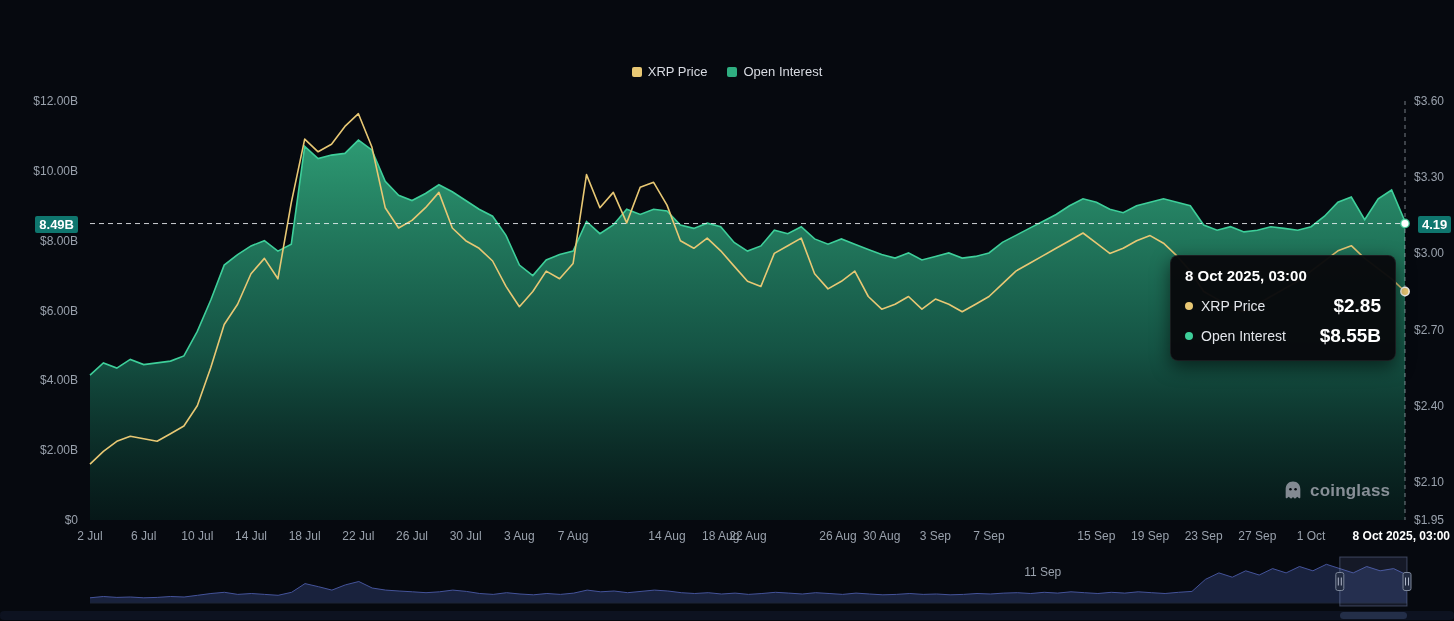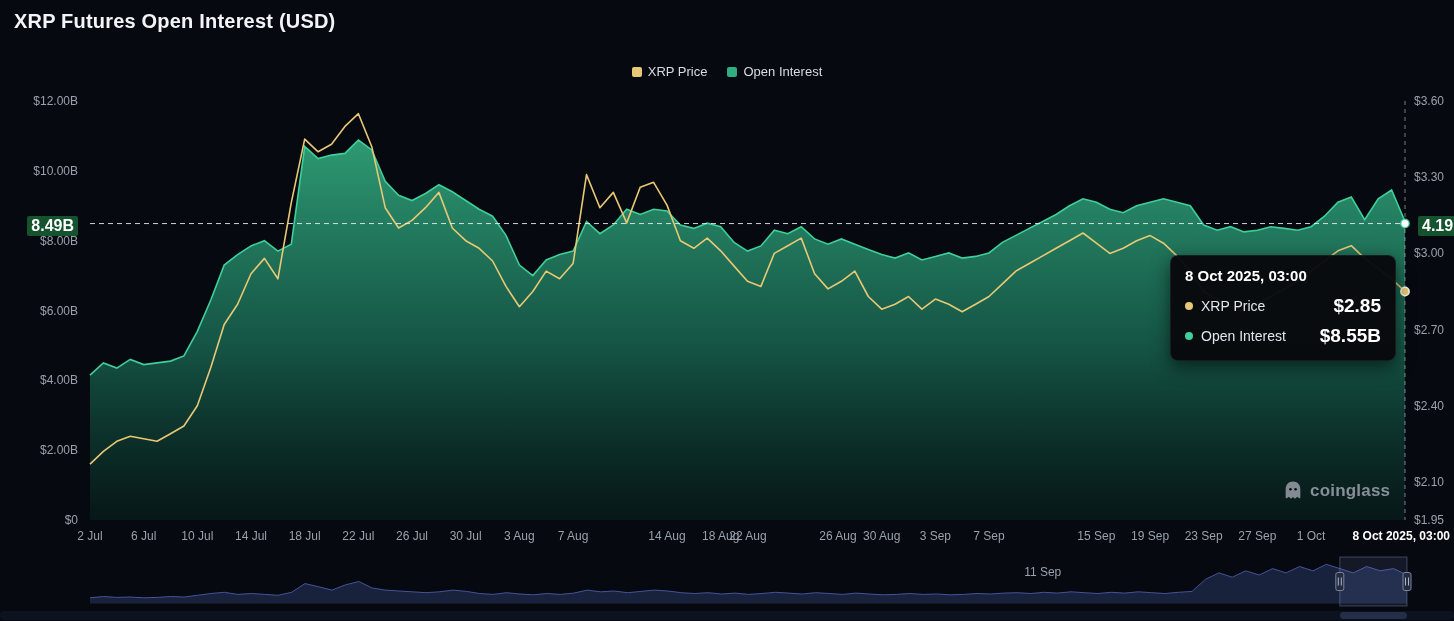--- a/index.html
+++ b/index.html
@@ -15,22 +15,22 @@
     position:absolute;left:0;right:0;top:64px;
     display:flex;justify-content:center;gap:20px;align-items:center;
   }
   .legend-item{display:flex;align-items:center;gap:6px;cursor:pointer;}
   .swatch{width:10px;height:10px;border-radius:2px;display:inline-block;}
   .legend-label{font-size:13px;color:#d8dbe2;}
   svg.layer{position:absolute;left:0;top:0;width:1454px;height:621px;display:block;}
   .axis-label{position:absolute;font-size:12px;color:#99a1ac;white-space:nowrap;}
   .axis-label.strong{color:#ffffff;font-weight:700;}
   .val-badge{
-    position:absolute;font-size:16px;font-weight:700;color:#ffffff;
-    background:#14532d;padding:1px 4px;border-radius:2px;z-index:4;
+    position:absolute;font-size:13px;font-weight:700;color:#ffffff;
+    background:#0f766e;padding:1px 4px;border-radius:2px;z-index:4;
   }
   .val-badge.left{right:1376px;top:216px;}
   .val-badge.right{left:1418px;top:216px;}
   .tooltip{
     position:absolute;left:1170px;top:255px;width:196px;z-index:6;
     background:rgba(8,9,12,0.97);border:1px solid rgba(255,255,255,0.07);
     border-radius:8px;padding:11px 14px 13px;box-shadow:0 6px 18px rgba(0,0,0,.55);
   }
   .tt-title{font-size:15px;font-weight:700;color:#ffffff;margin-bottom:11px;}
   .tt-row{display:flex;align-items:center;margin-top:8px;}
@@ -49,21 +49,20 @@
   .scroll-thumb{
     position:absolute;left:1340px;width:67px;top:1px;bottom:1px;
     background:#232e48;border-radius:4px;
   }
 </style>
 </head>
 <body>
 
 <div class="stage">
 
-  <h1 class="chart-title">XRP Futures Open Interest (USD)</h1>
 
   <div class="legend">
     <div class="legend-item">
       <span class="swatch" id="sw0" style="background: rgb(232, 200, 116);"></span>
       <span class="legend-label">XRP Price</span>
     </div>
     <div class="legend-item">
       <span class="swatch" id="sw1" style="background: rgb(47, 174, 129);"></span>
       <span class="legend-label">Open Interest</span>
     </div>

